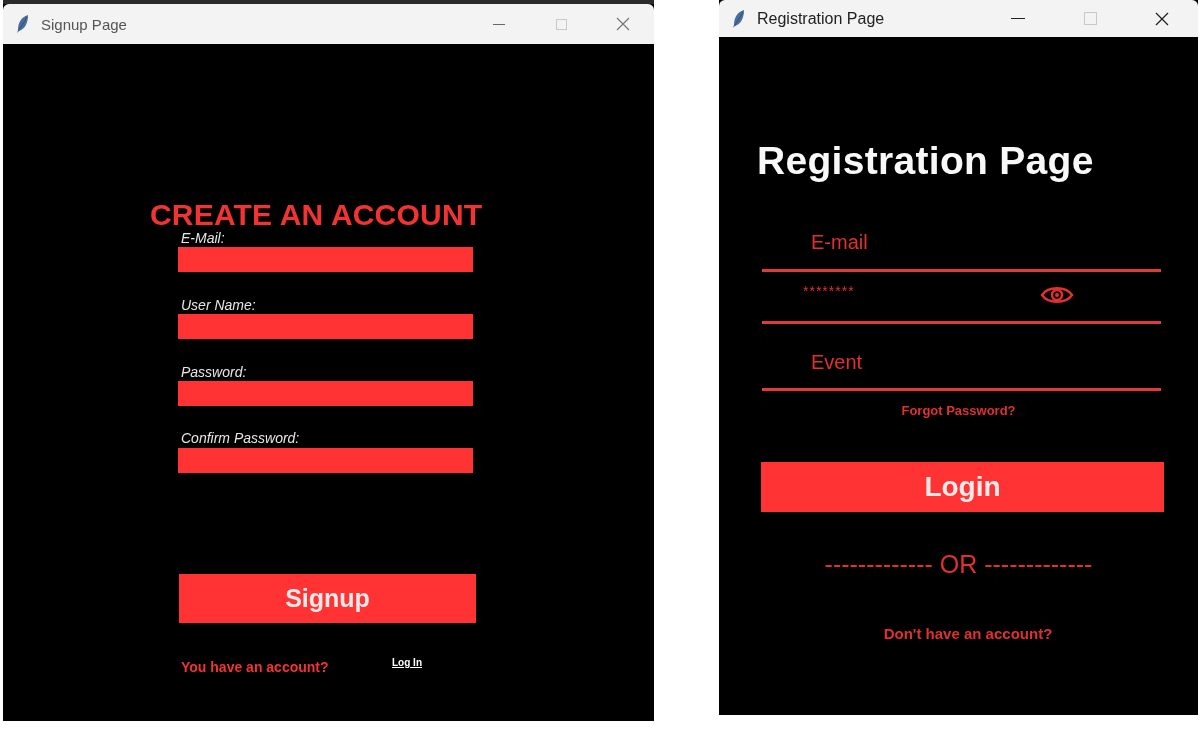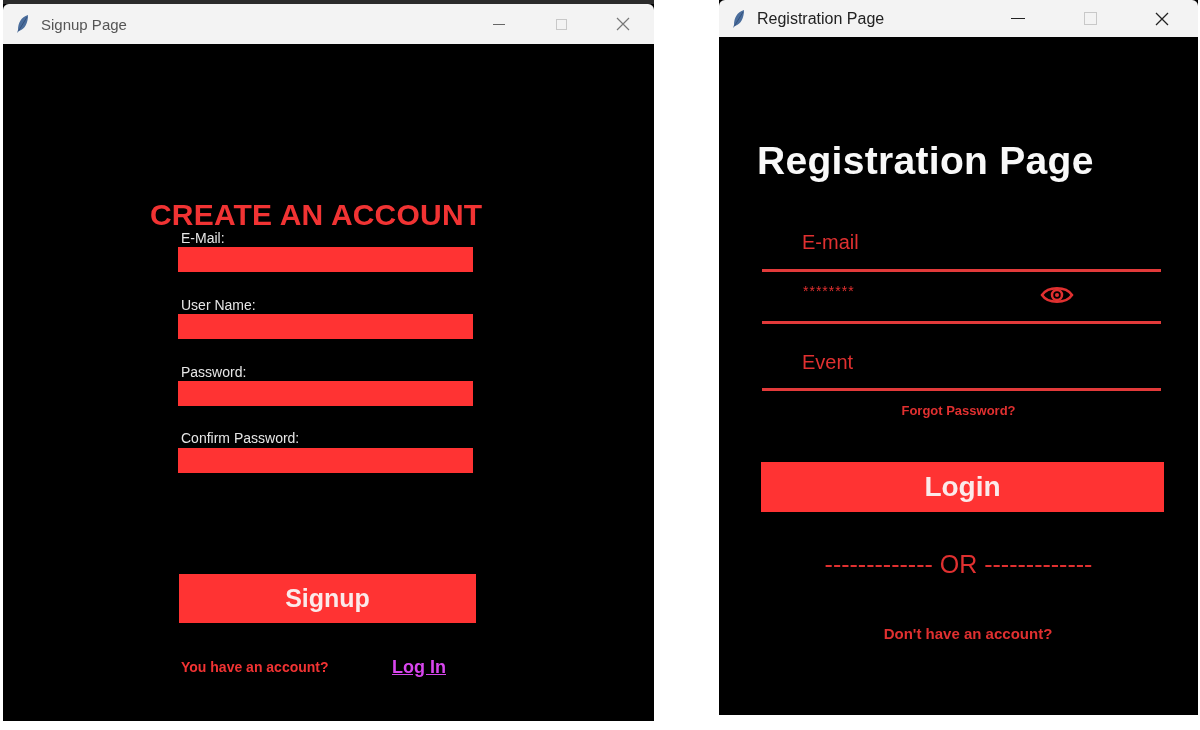--- a/index.html
+++ b/index.html
@@ -20,42 +20,42 @@
   .ctrl .max { width:11px; height:11px; border:1px solid #c8c8c8; box-sizing:border-box; }
   .ctrl svg { width:14px; height:14px; }
   .content { position:absolute; left:0; right:0; bottom:0; background:#000; }
 
   
   #win-left { left:3px; top:0; width:651px; height:721px; border-top:4px solid #2b2b2b; box-sizing:border-box; }
   #win-left .titlebar { height:40px; border-radius:6px 6px 0 0; }
   #win-left .content { top:40px; }
   .abs { position:absolute; }
   .l-heading { left:147px; top:154px; color:#f13333; font-weight:bold; font-size:30px; letter-spacing:0.2px; white-space:nowrap; }
-  .l-label { color:#e6e6e6; font-size:14px; white-space:nowrap; }
+  .l-label { color:#e6e6e6; font-size:14px; white-space:nowrap;font-style:italic; }
   .l-input { background:#ff3333; width:295px; height:25px; border:none; outline:none; padding:0; }
   .terms {
     left:171px; top:483px; width:287px; height:31px; background:#fff; box-sizing:border-box;
     display:flex; align-items:center; border:1px solid #ddd;
   }
   .terms .box { width:13px; height:13px; border:1px solid #444; border-right-color:#ccc; border-bottom-color:#ccc; margin-left:8px; margin-right:9px; background:#fafafa; }
   .terms .txt { font-size:14px; font-weight:bold; color:#222; white-space:nowrap; }
   .l-btn {
     left:176px; top:530px; width:297px; height:49px; background:#ff3333; color:#fbeaea;
     font-weight:bold; font-size:25px; display:flex; align-items:center; justify-content:center;
   }
   .l-footer-text { left:178px; top:615px; color:#f13333; font-weight:bold; font-size:14px; white-space:nowrap; }
-  .l-footer-link { left:361px; top:613px; color:#d946ef; font-weight:bold; font-size:18px; text-decoration:underline; white-space:nowrap;padding-left:28px; }
+  .l-footer-link { left:361px; top:613px; color:#ffffff; font-weight:bold; font-size:10px; text-decoration:underline; white-space:nowrap;padding-left:28px; }
 
   
   #win-right { left:719px; top:0; width:479px; height:715px; }
   #win-right .titlebar { height:37px; border-radius:6px 6px 0 0; }
   #win-right .titlebar .title { font-size:16px; color:#222; }
   #win-right .content { top:37px; }
   .r-heading { left:38px; top:102px; color:#f8f8f8; font-weight:bold; font-size:39px; white-space:nowrap; letter-spacing:0.3px; }
-  .r-field-text { color:#e03030; font-size:20px; white-space:nowrap; }
+  .r-field-text { color:#e03030; font-size:20px; white-space:nowrap;margin-left:9px; }
   .r-line { left:43px; width:399px; height:3px; background:#e23a3a; }
   .r-pwd { left:84px; top:246px; color:#e03030; font-size:14px; letter-spacing:1px; }
   .r-eye { left:321px; top:247px; width:34px; height:22px; }
   .r-forgot { left:0; right:0; top:366px; text-align:center; color:#e03030; font-weight:bold; font-size:13px; }
   .r-btn {
     left:42px; top:425px; width:403px; height:50px; background:#ff3333; color:#fbeaea;
     font-weight:bold; font-size:28px; display:flex; align-items:center; justify-content:center;text-align:right;
   }
   .r-or { left:0; right:0; top:513px; text-align:center; color:#e03030; font-size:25px; white-space:nowrap; }
   .r-noacct { left:0; right:0; top:588px; text-align:center; color:#e03030; font-weight:bold; font-size:15px;margin-left:19px; }

